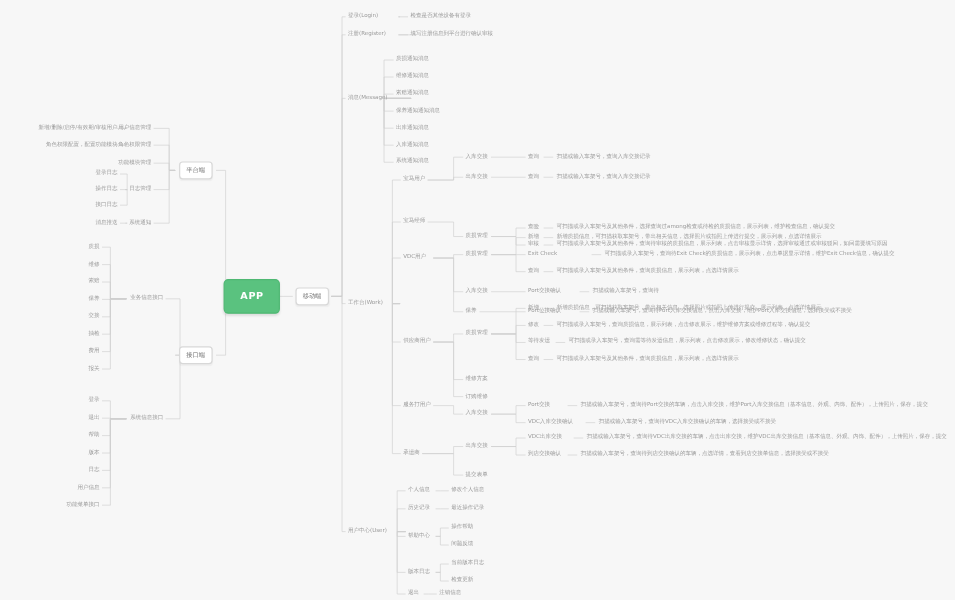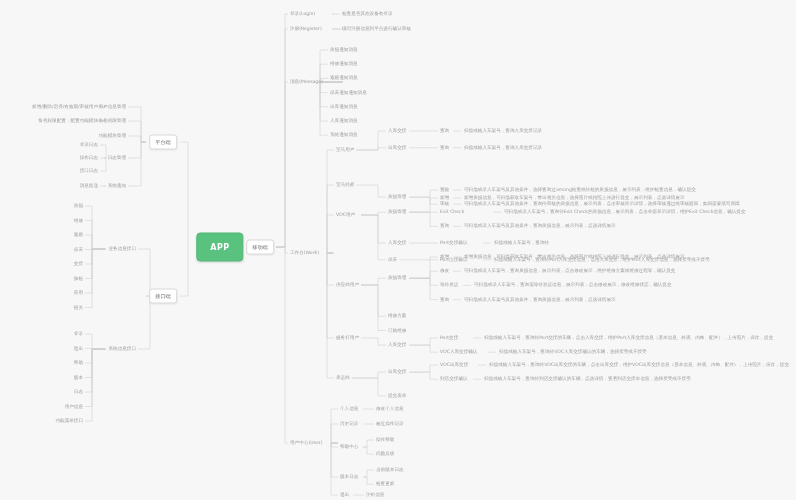--- a/index.html
+++ b/index.html
@@ -323,21 +323,21 @@
       <line x1="363" y1="477" x2="367" y2="477"></line>
       <line x1="367" y1="477" x2="367" y2="484.2"></line>
       <line x1="367" y1="484.2" x2="374" y2="484.2"></line>
       <line x1="338" y1="443" x2="331" y2="443"></line>
       <line x1="331" y1="443" x2="331" y2="495"></line>
       <line x1="331" y1="495" x2="338" y2="495"></line>
       <line x1="353" y1="495" x2="357" y2="495"></line>
       <line x1="357" y1="495" x2="364" y2="495"></line>
     </svg>
   <div id="labels">
-      <div class="node root" style="left: 220px; top: 247px;">APP</div>
+      <div class="node root" style="left: 210px; top: 247px;">APP</div>
       <div class="node" style="left: 163px; top: 142px;">平台端</div>
       <div class="lbl r" style="top: 107px; right: 670px;">用户信息管理</div>
       <div class="lbl r" style="top: 121px; right: 670px;">角色权限管理</div>
       <div class="lbl r" style="top: 136px; right: 670px;">功能模块管理</div>
       <div class="lbl r" style="top: 158px; right: 670px;">日志管理</div>
       <div class="lbl r" style="top: 186px; right: 670px;">系统通知</div>
       <div class="lbl r" style="top: 107px; right: 698px;">新增/删除/启停/有效期/审核用户</div>
       <div class="lbl r" style="top: 121px; right: 698px;">角色权限配置，配置功能模块</div>
       <div class="lbl r" style="top: 145px; right: 698px;">登录日志</div>
       <div class="lbl r" style="top: 158px; right: 698px;">操作日志</div>

